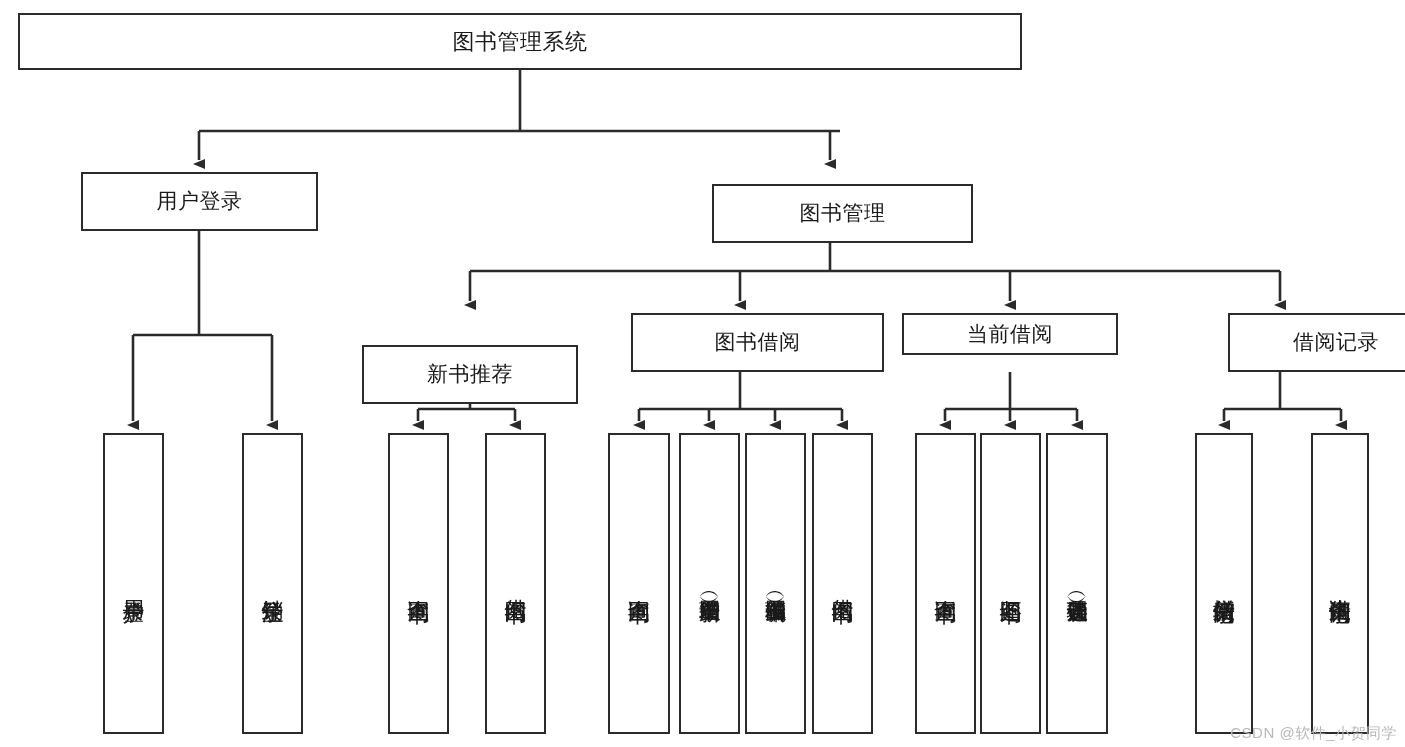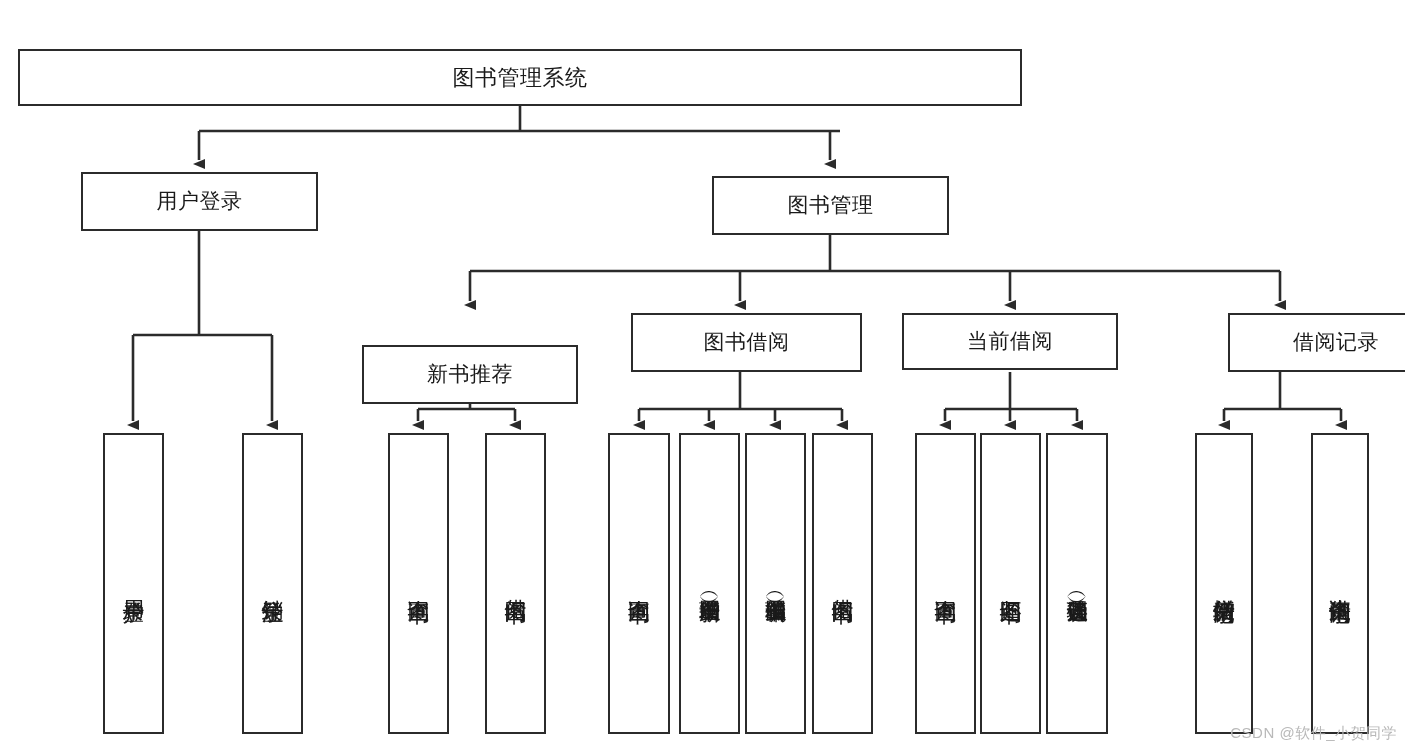--- a/index.html
+++ b/index.html
@@ -125,38 +125,38 @@
       <path d="M1010,409 L1010,421" marker-end="url(#arrow)"></path>
       <path d="M1077,409 L1077,421" marker-end="url(#arrow)"></path>
 
       <path d="M1280,372 L1280,409"></path>
       <path d="M1224,409 L1341,409"></path>
       <path d="M1224,409 L1224,421" marker-end="url(#arrow)"></path>
       <path d="M1341,409 L1341,421" marker-end="url(#arrow)"></path>
     </g>
   </svg>
 
-  <div class="node horizontal root" style="left:18px; top:13px; width:1004px; height:57px;margin-top:36px;">
+  <div class="node horizontal root" style="left:18px; top:13px; width:1004px; height:57px;">
     <span class="label">图书管理系统</span>
   </div>
 
   <div class="node horizontal" style="left:81px; top:172px; width:237px; height:59px;">
     <span class="label">用户登录</span>
   </div>
-  <div class="node horizontal" style="left:712px; top:176px; width:237px; height:59px;">
+  <div class="node horizontal" style="left:712px; top:184px; width:261px; height:59px;">
     <span class="label">图书管理</span>
   </div>
 
   <div class="node horizontal" style="left:362px; top:313px; width:216px; height:59px;margin-top:32px;">
     <span class="label">新书推荐</span>
   </div>
-  <div class="node horizontal" style="left:631px; top:313px; width:231px; height:59px;">
+  <div class="node horizontal" style="left:631px; top:313px; width:253px; height:59px;">
     <span class="label">图书借阅</span>
   </div>
-  <div class="node horizontal" style="left:902px; top:313px; width:216px; height:57px;">
+  <div class="node horizontal" style="left:902px; top:313px; width:216px; height:42px;">
     <span class="label">当前借阅</span>
   </div>
   <div class="node horizontal" style="left:1228px; top:313px; width:216px; height:59px;">
     <span class="label">借阅记录</span>
   </div>
 
   <div class="node vertical" style="left:103px; top:433px; width:61px; height:301px;">
     <span class="label">用户登录</span>
   </div>
   <div class="node vertical" style="left:242px; top:433px; width:61px; height:301px;">

